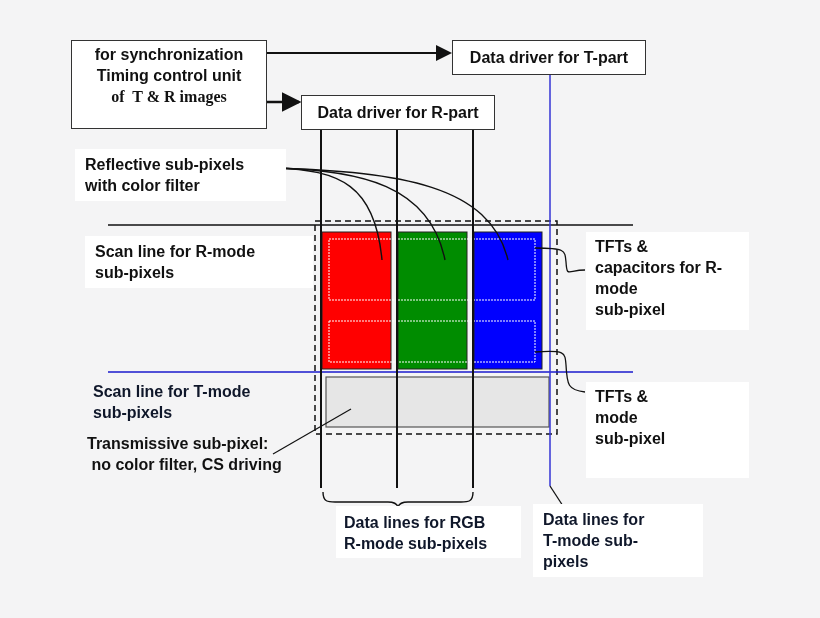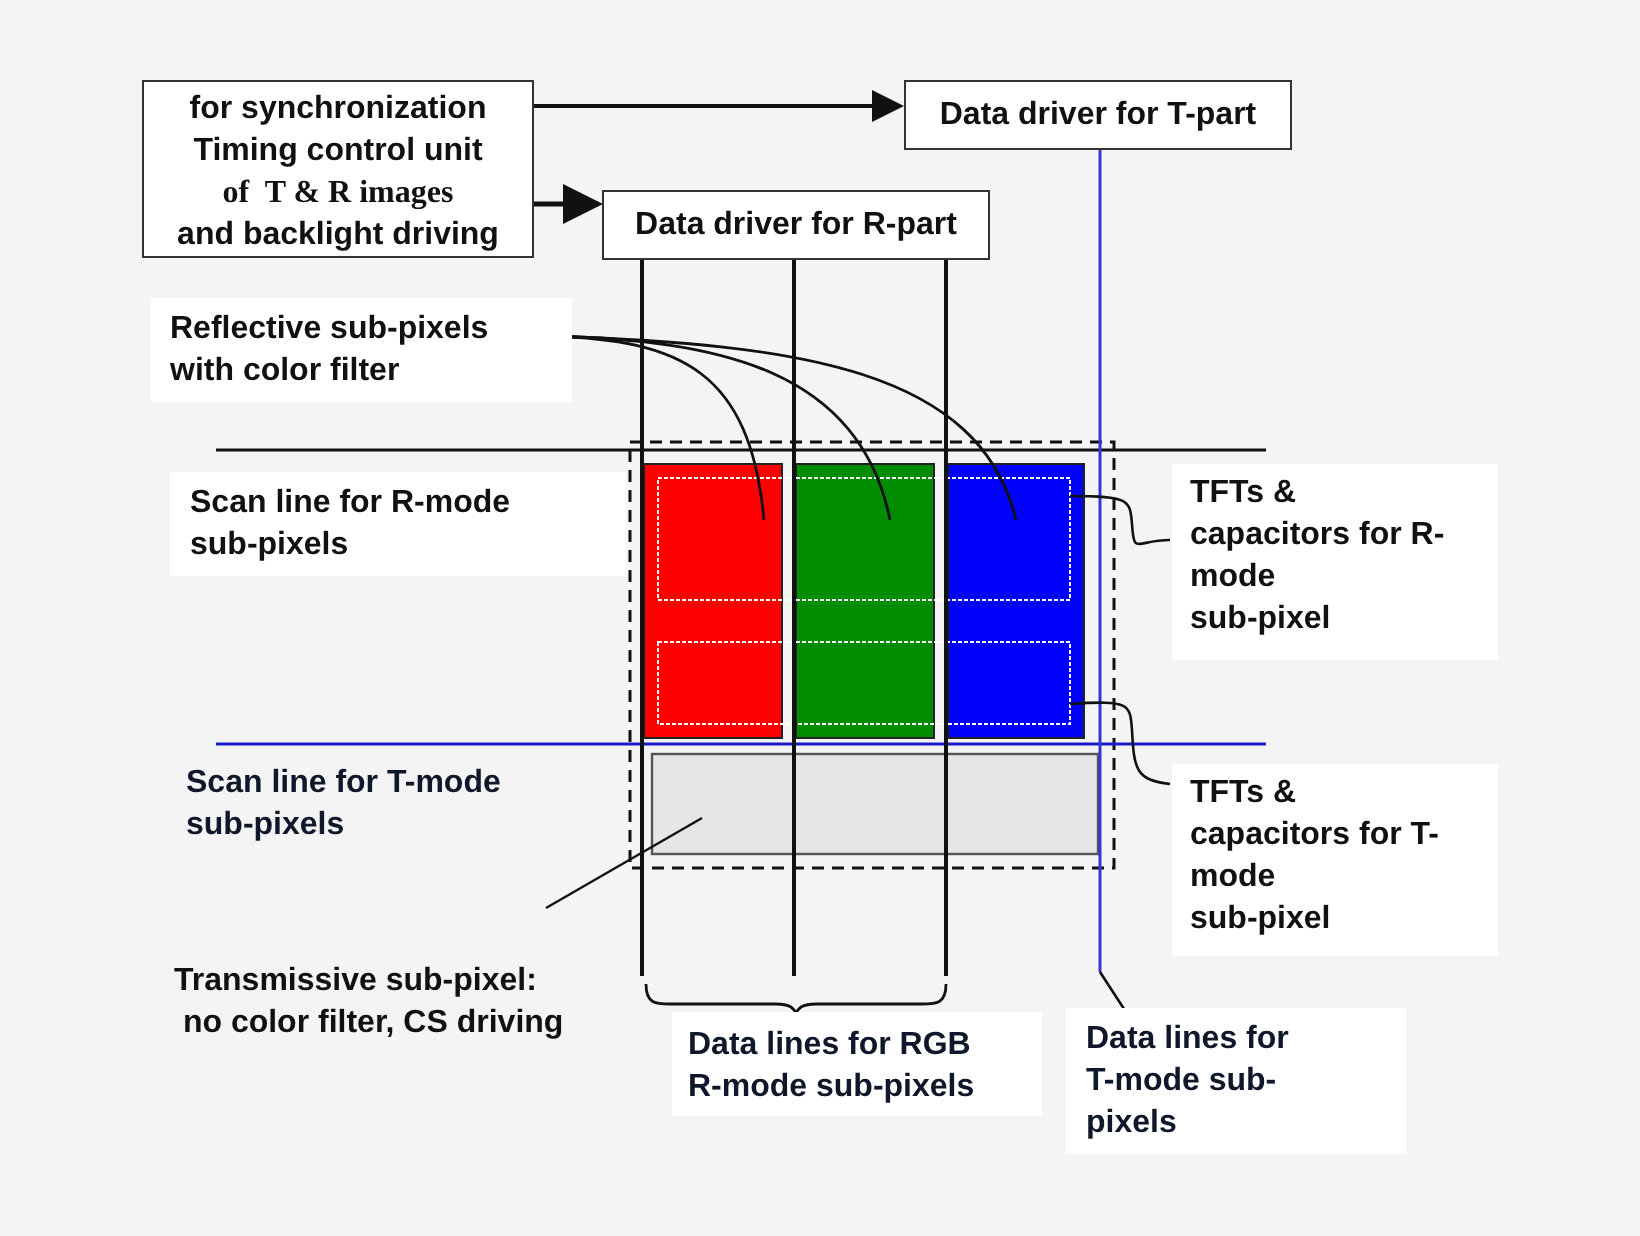--- a/index.html
+++ b/index.html
@@ -56,21 +56,20 @@
 
   <line x1="550" y1="486" x2="563" y2="506" stroke="#111" stroke-width="1.3"></line>
 
   <path d="M323,492 C323,502 328,502 335,502 L388,502 C395,502 397,504 398,507 C399,504 401,502 408,502 L461,502 C468,502 473,502 473,492" fill="none" stroke="#111" stroke-width="1.4"></path>
 </svg>
 
 <div class="box" style="left:71px; top:40px; width:196px; height:89px; padding-top:3px; line-height:21px;">
   <div>for synchronization</div>
   <div>Timing control unit</div>
   <div style="white-space:pre;font-family:Liberation Serif, serif;">of  T &amp; R images</div>
-  <div>and backlight driving</div>
 </div>
 
 <div class="box" style="left:452px; top:40px; width:194px; height:35px; line-height:33px;">
   <span>Data driver for T-part</span>
 </div>
 
 <div class="box" style="left:301px; top:95px; width:194px; height:35px; line-height:33px;">
   <span>Data driver for R-part</span>
 </div>
 
@@ -82,35 +81,34 @@
 <div class="label" style="left:85px; top:236px; width:228px; height:52px; padding:5px 0 0 10px;">
   <div>Scan line for R-mode</div>
   <div>sub-pixels</div>
 </div>
 
 <div class="label blue" style="left:85px; top:378px; width:220px; height:48px; padding:3px 0 0 8px; background:transparent;">
   <div>Scan line for T-mode</div>
   <div>sub-pixels</div>
 </div>
 
-<div class="label" style="left:84px; top:479px; width:232px; height:48px; padding:1px 0 0 3px; background:transparent;">
+<div class="label" style="left:84px; top:432px; width:232px; height:48px; padding:1px 0 0 3px; background:transparent;">
   <div>Transmissive sub-pixel:</div>
   <div style="white-space:pre;"> no color filter, CS driving</div>
 </div>
 
 <div class="label" style="left:586px; top:232px; width:163px; height:98px; padding:4px 0 0 9px;">
   <div>TFTs &amp;</div>
   <div>capacitors for R-</div>
   <div>mode</div>
   <div>sub-pixel</div>
 </div>
 
 <div class="label" style="left:586px; top:382px; width:163px; height:96px; padding:4px 0 0 9px;">
   <div>TFTs &amp;</div>
-  <div>capacitors for T-</div>
   <div>mode</div>
   <div>sub-pixel</div>
 </div>
 
 <div class="label blue" style="left:336px; top:506px; width:185px; height:52px; padding:6px 0 0 8px;">
   <div>Data lines for RGB</div>
   <div>R-mode sub-pixels</div>
 </div>
 
 <div class="label blue" style="left:533px; top:504px; width:170px; height:73px; padding:5px 0 0 10px;">

